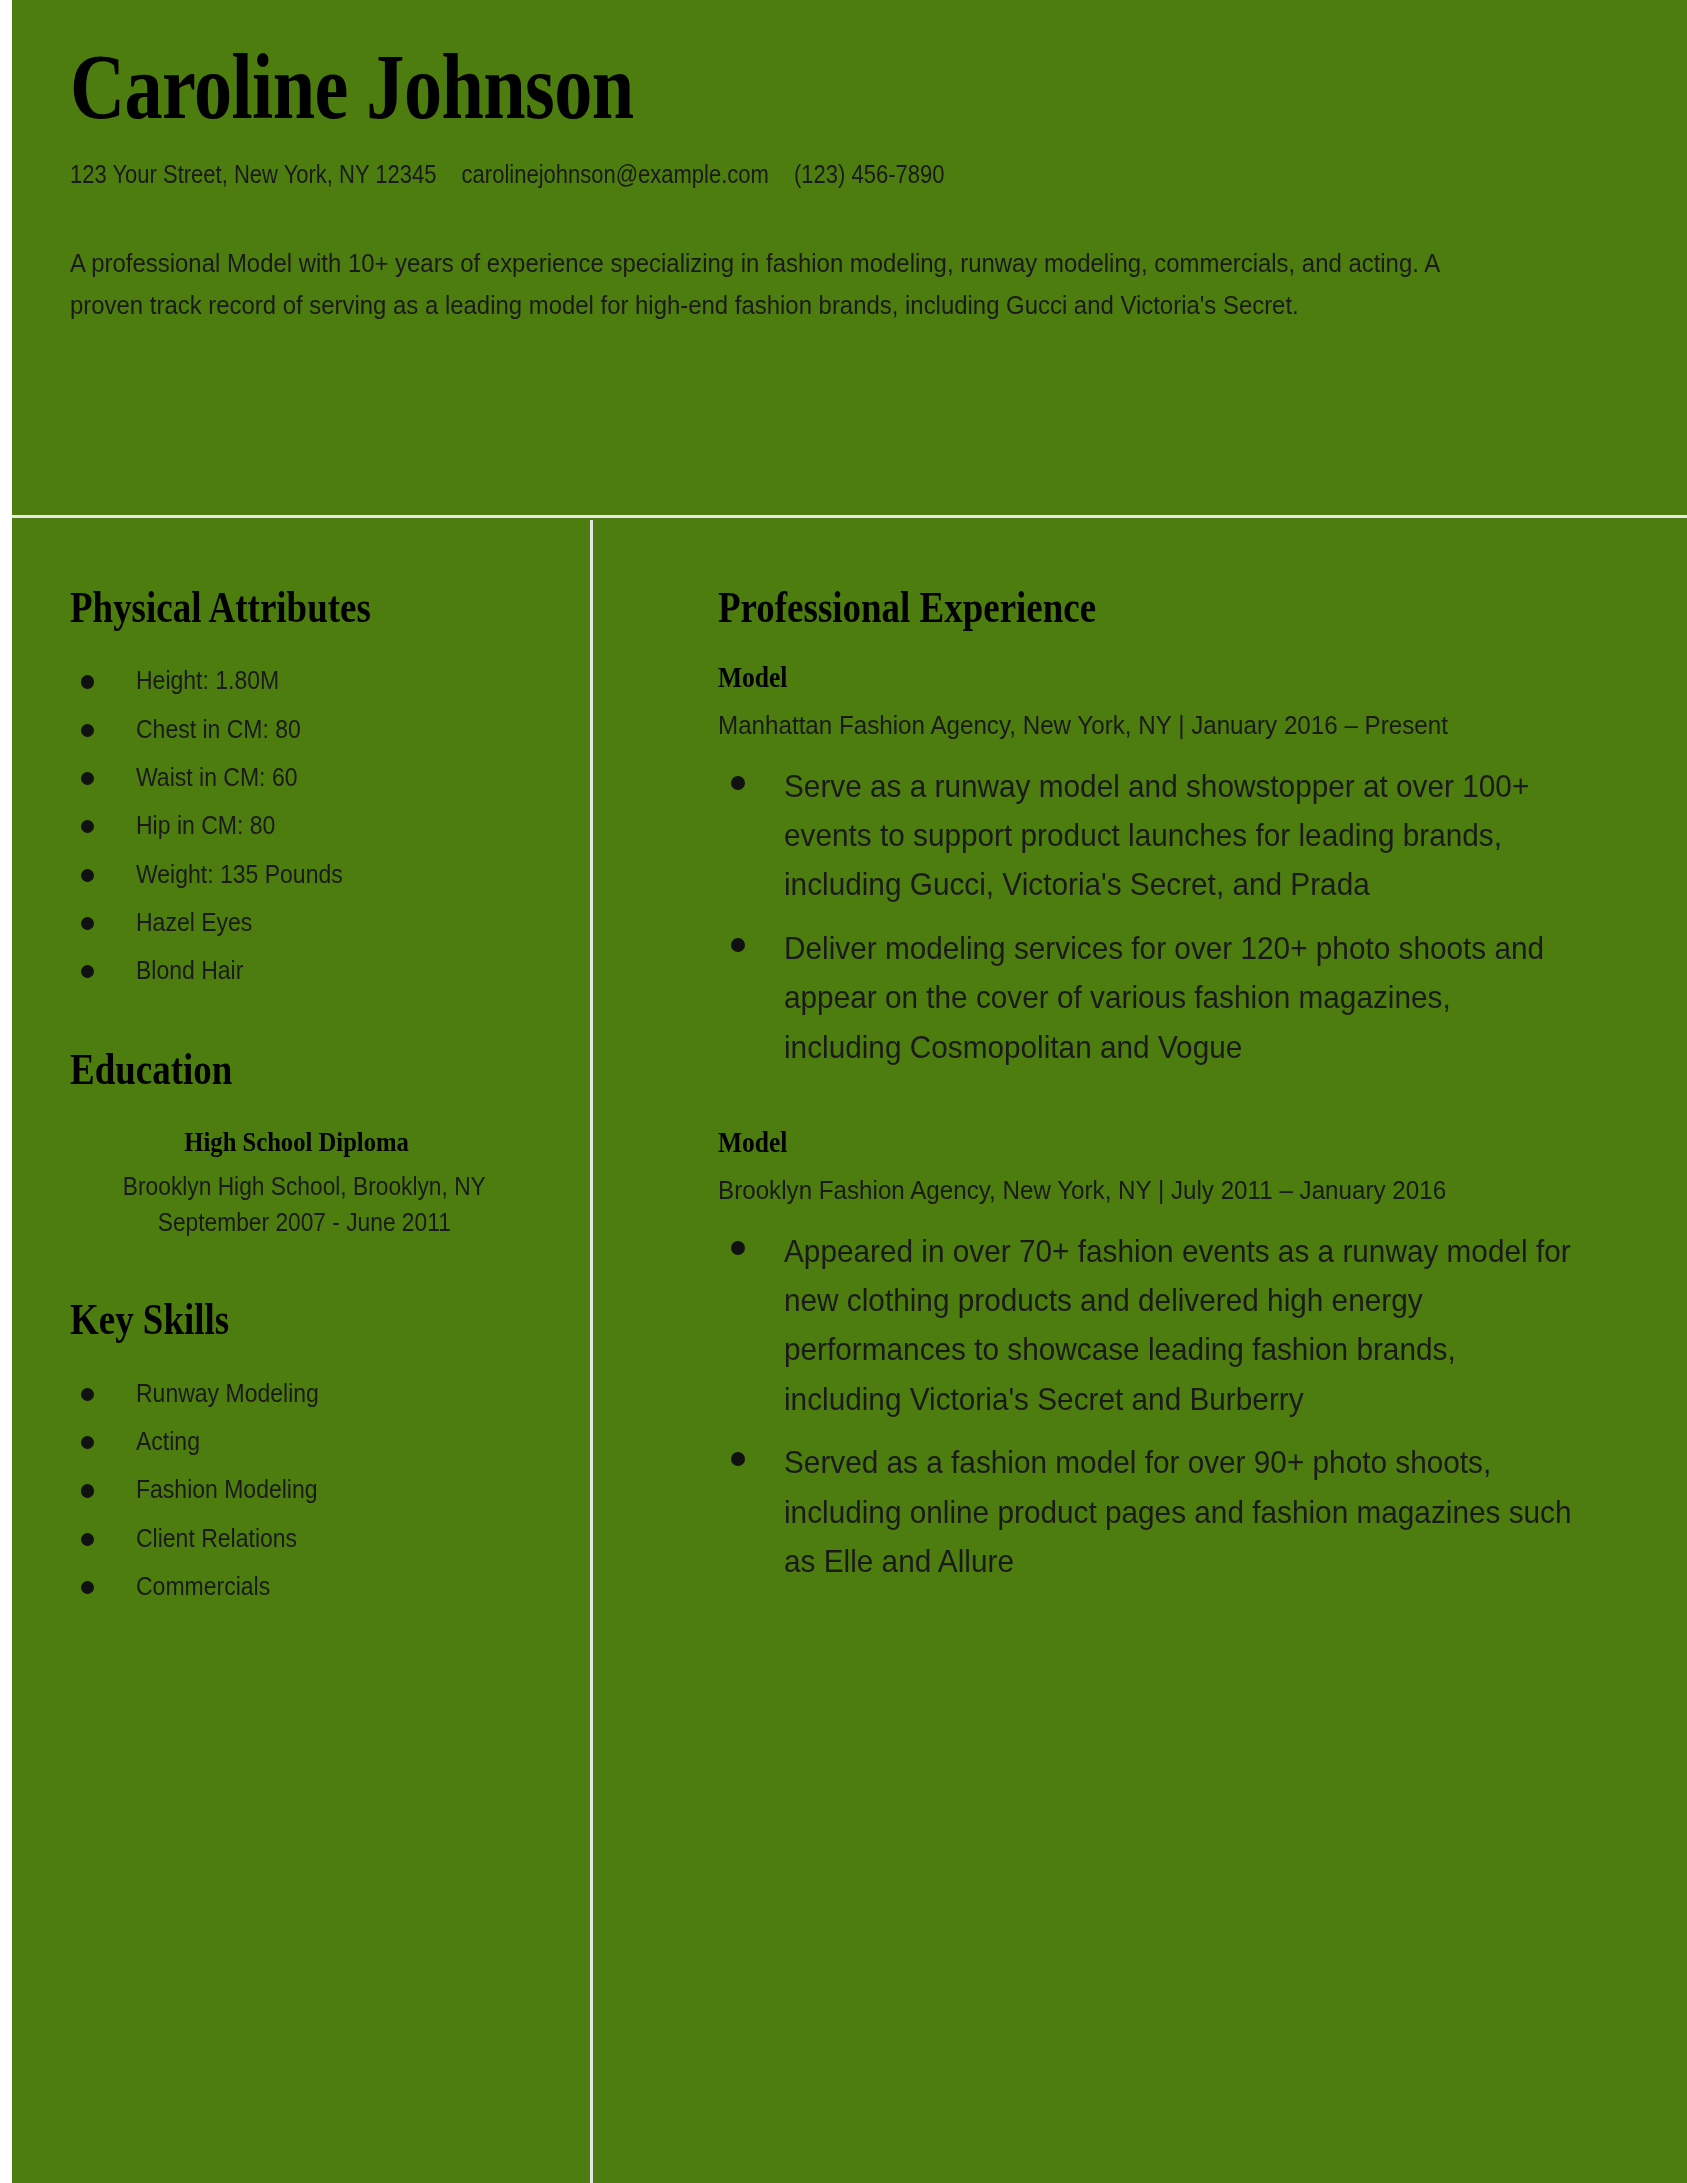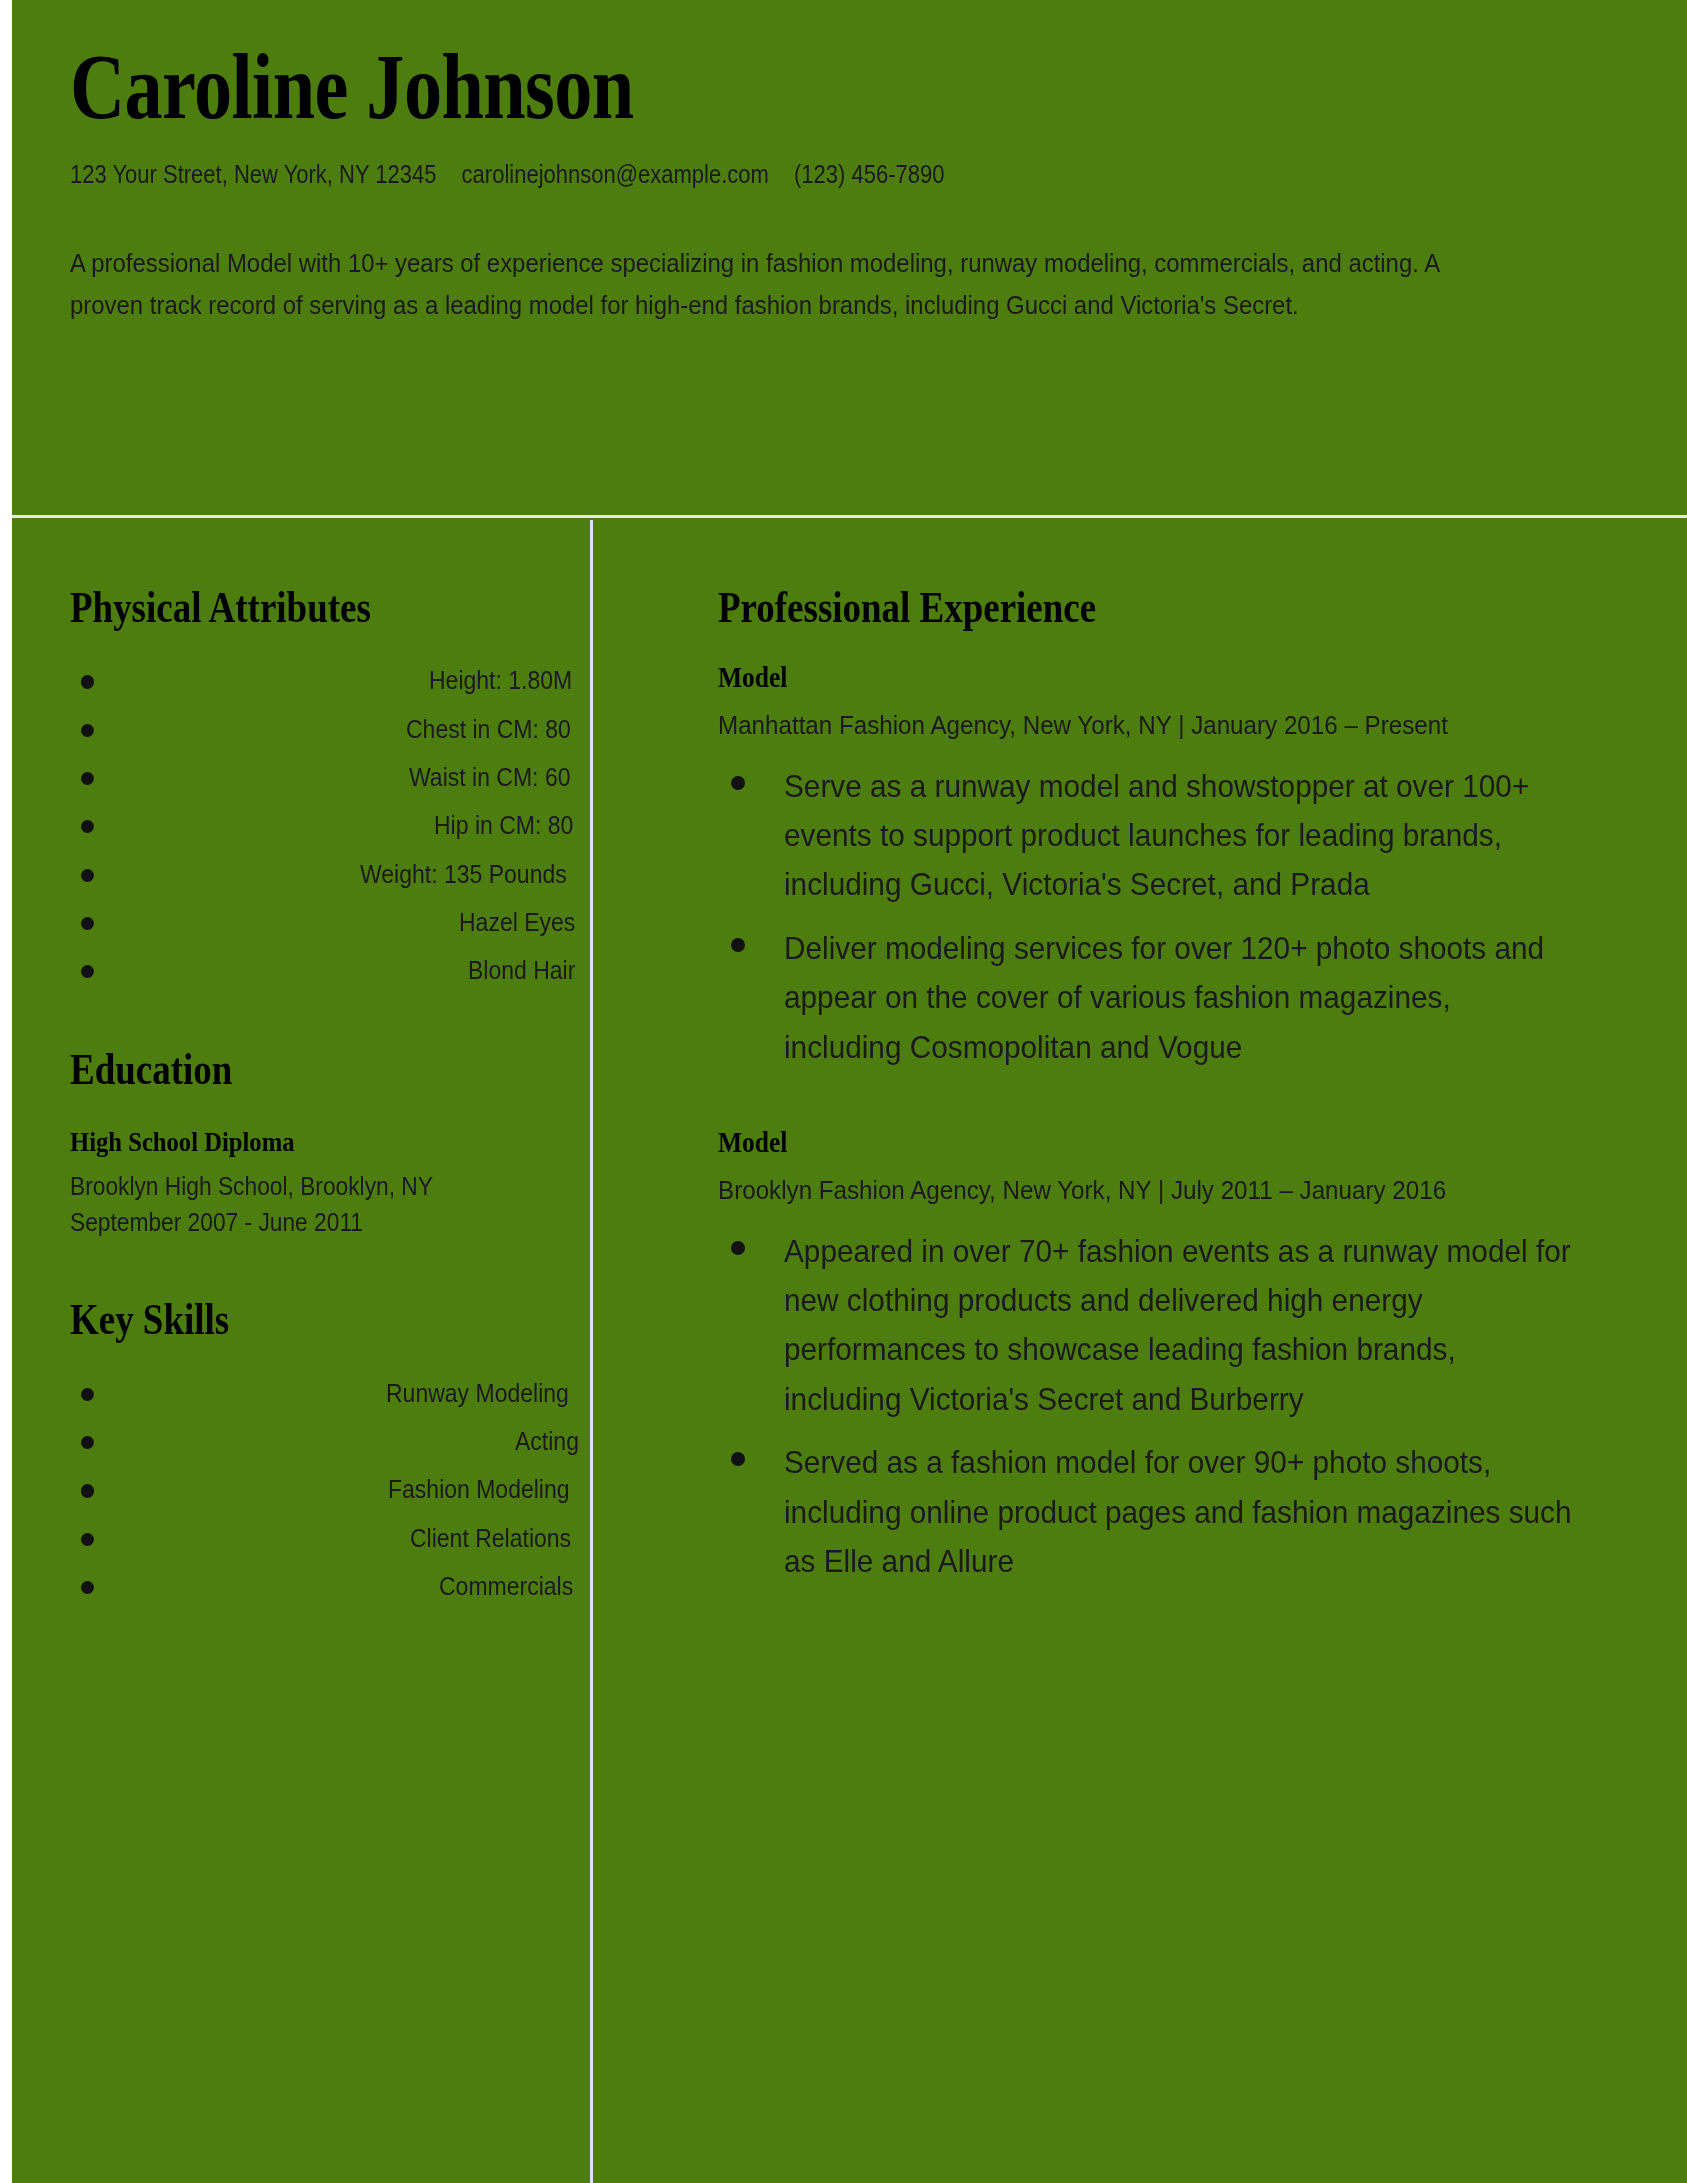--- a/index.html
+++ b/index.html
@@ -137,21 +137,20 @@
     padding: 0;
   }
 
   ul.bullets > li {
     position: relative;
     padding-left: 66px;
     font-size: 25px;
     line-height: 1.56;
     color: #1a1a1a;
     margin-bottom: 9.3px;
-    text-align: right;
   }
 
   ul.bullets > li::before {
     content: "";
     position: absolute;
     left: 10.6px;
     top: 14px;
     width: 13.2px;
     height: 13.2px;
     border-radius: 50%;
@@ -192,21 +191,21 @@
     background: #111111;
   }
 
   ul.exp-bullets > li .li-text {
     display: block;
     transform: scaleX(0.93);
     transform-origin: left top;
   }
 
   
-  .edu-entry { margin-top: 2.6px; }
+  .edu-entry { margin-top: 2.6px; text-align: center; }
 
   .edu-degree {
     font-family: "Liberation Serif", serif;
     font-weight: bold;
     font-size: 28px;
     line-height: 1.3;
     color: #000000;
     transform: scaleX(0.88);
     transform-origin: left center;
     white-space: nowrap;

